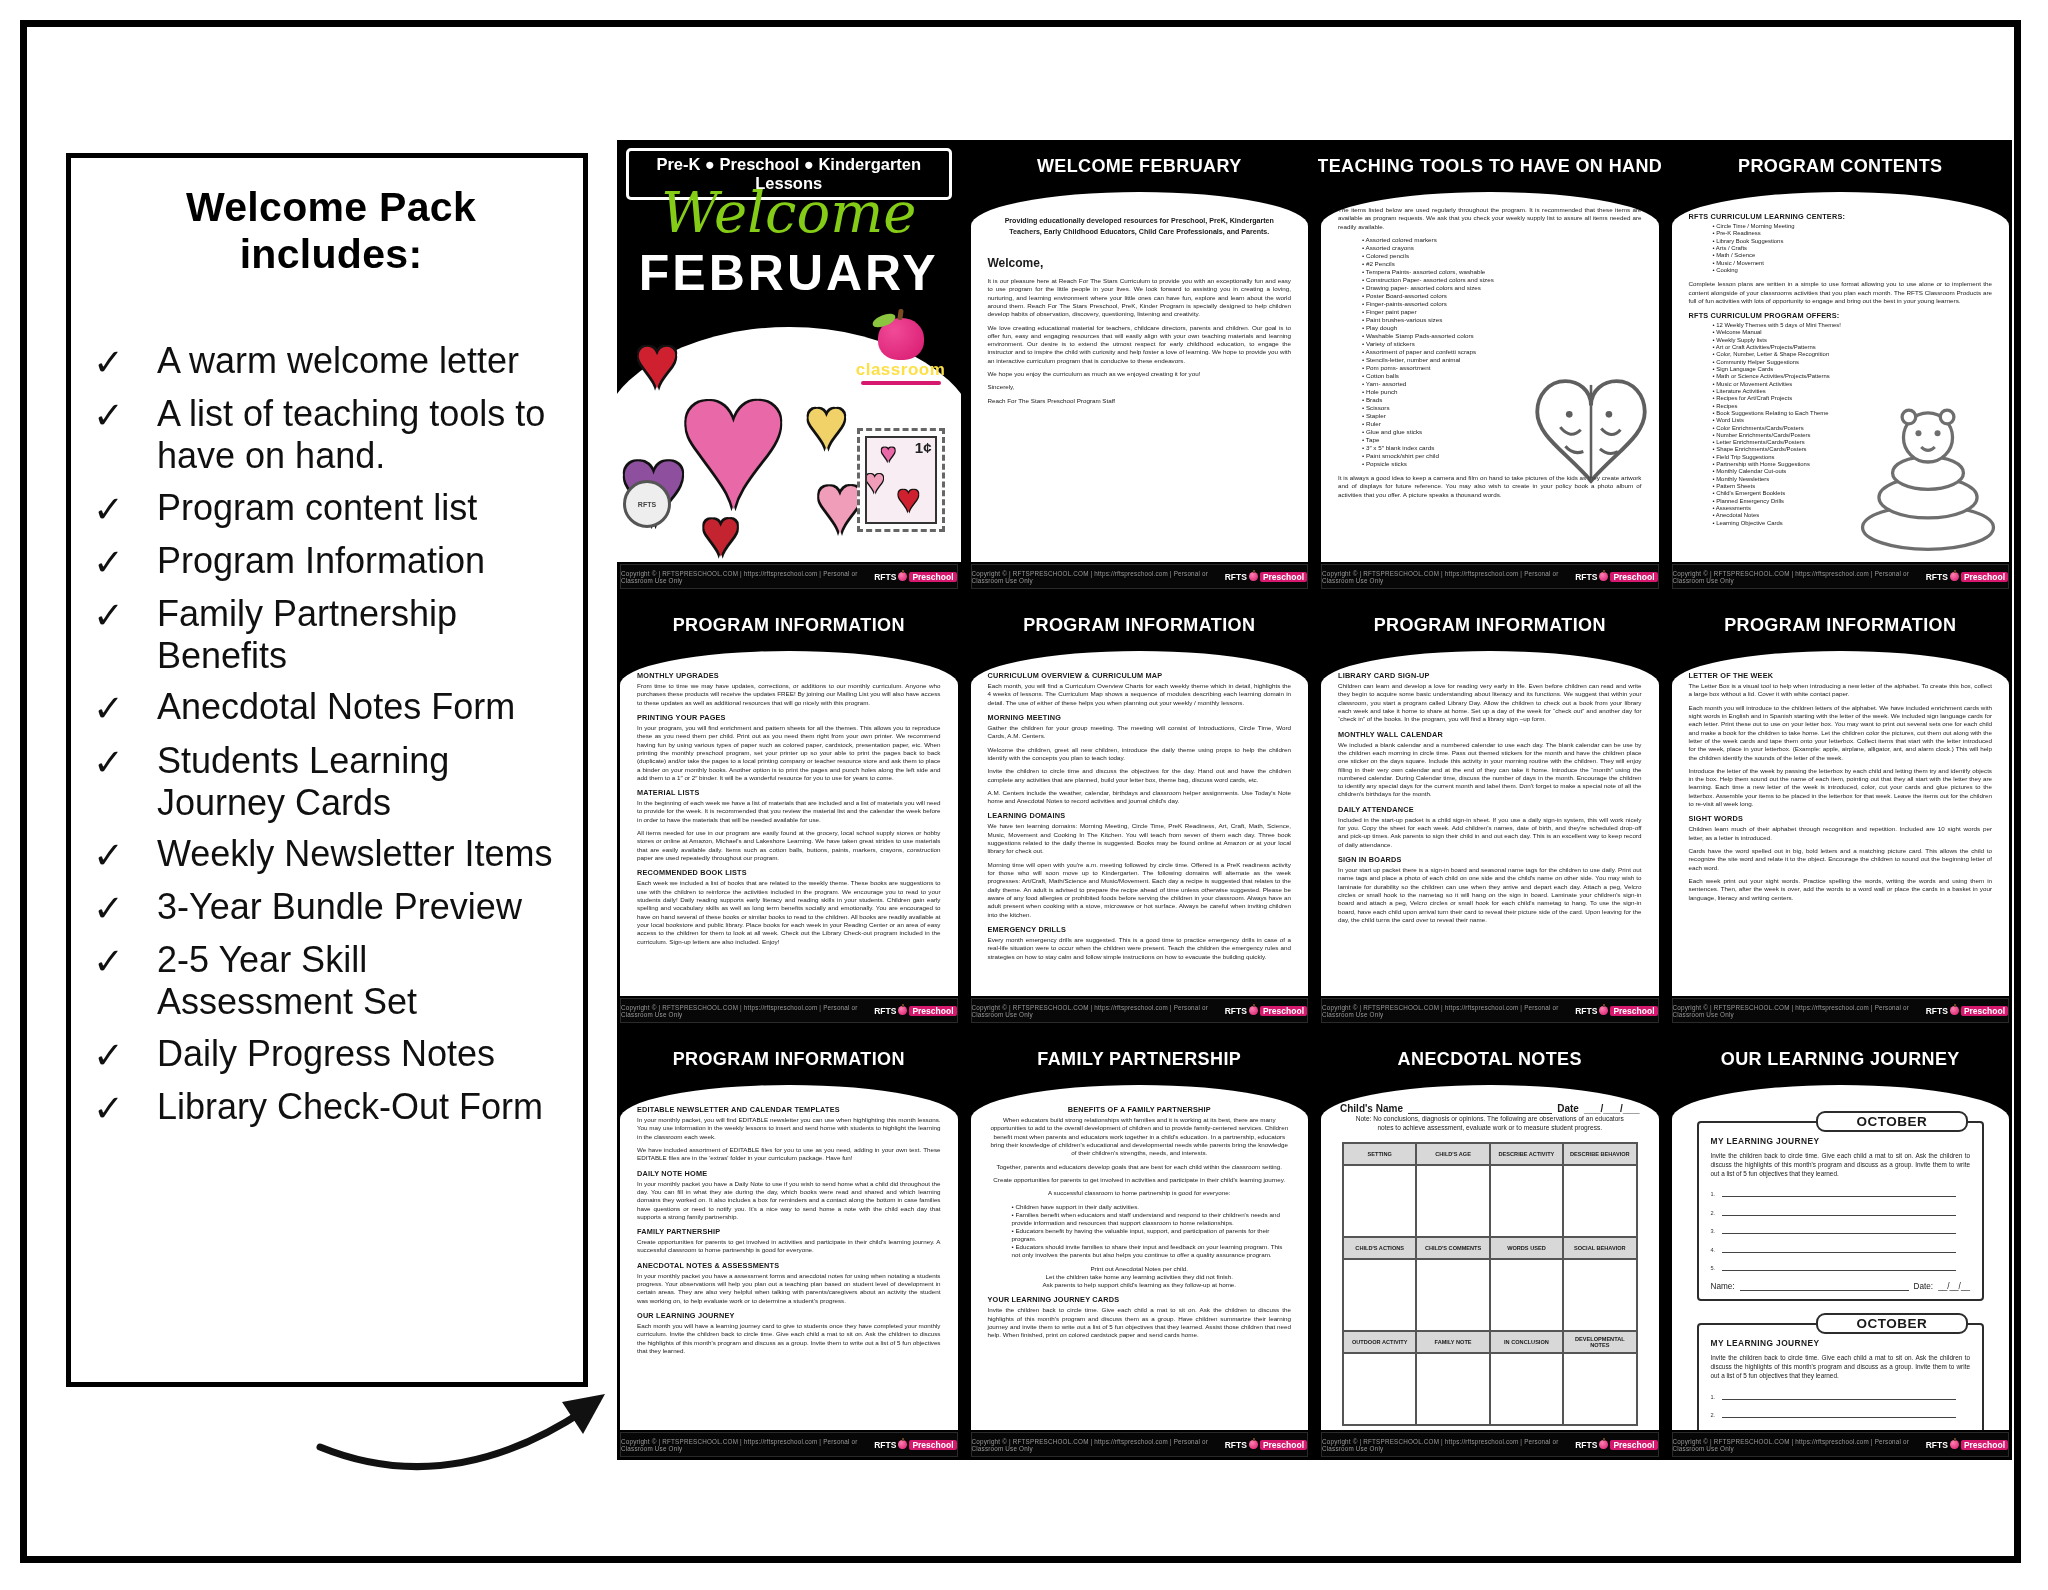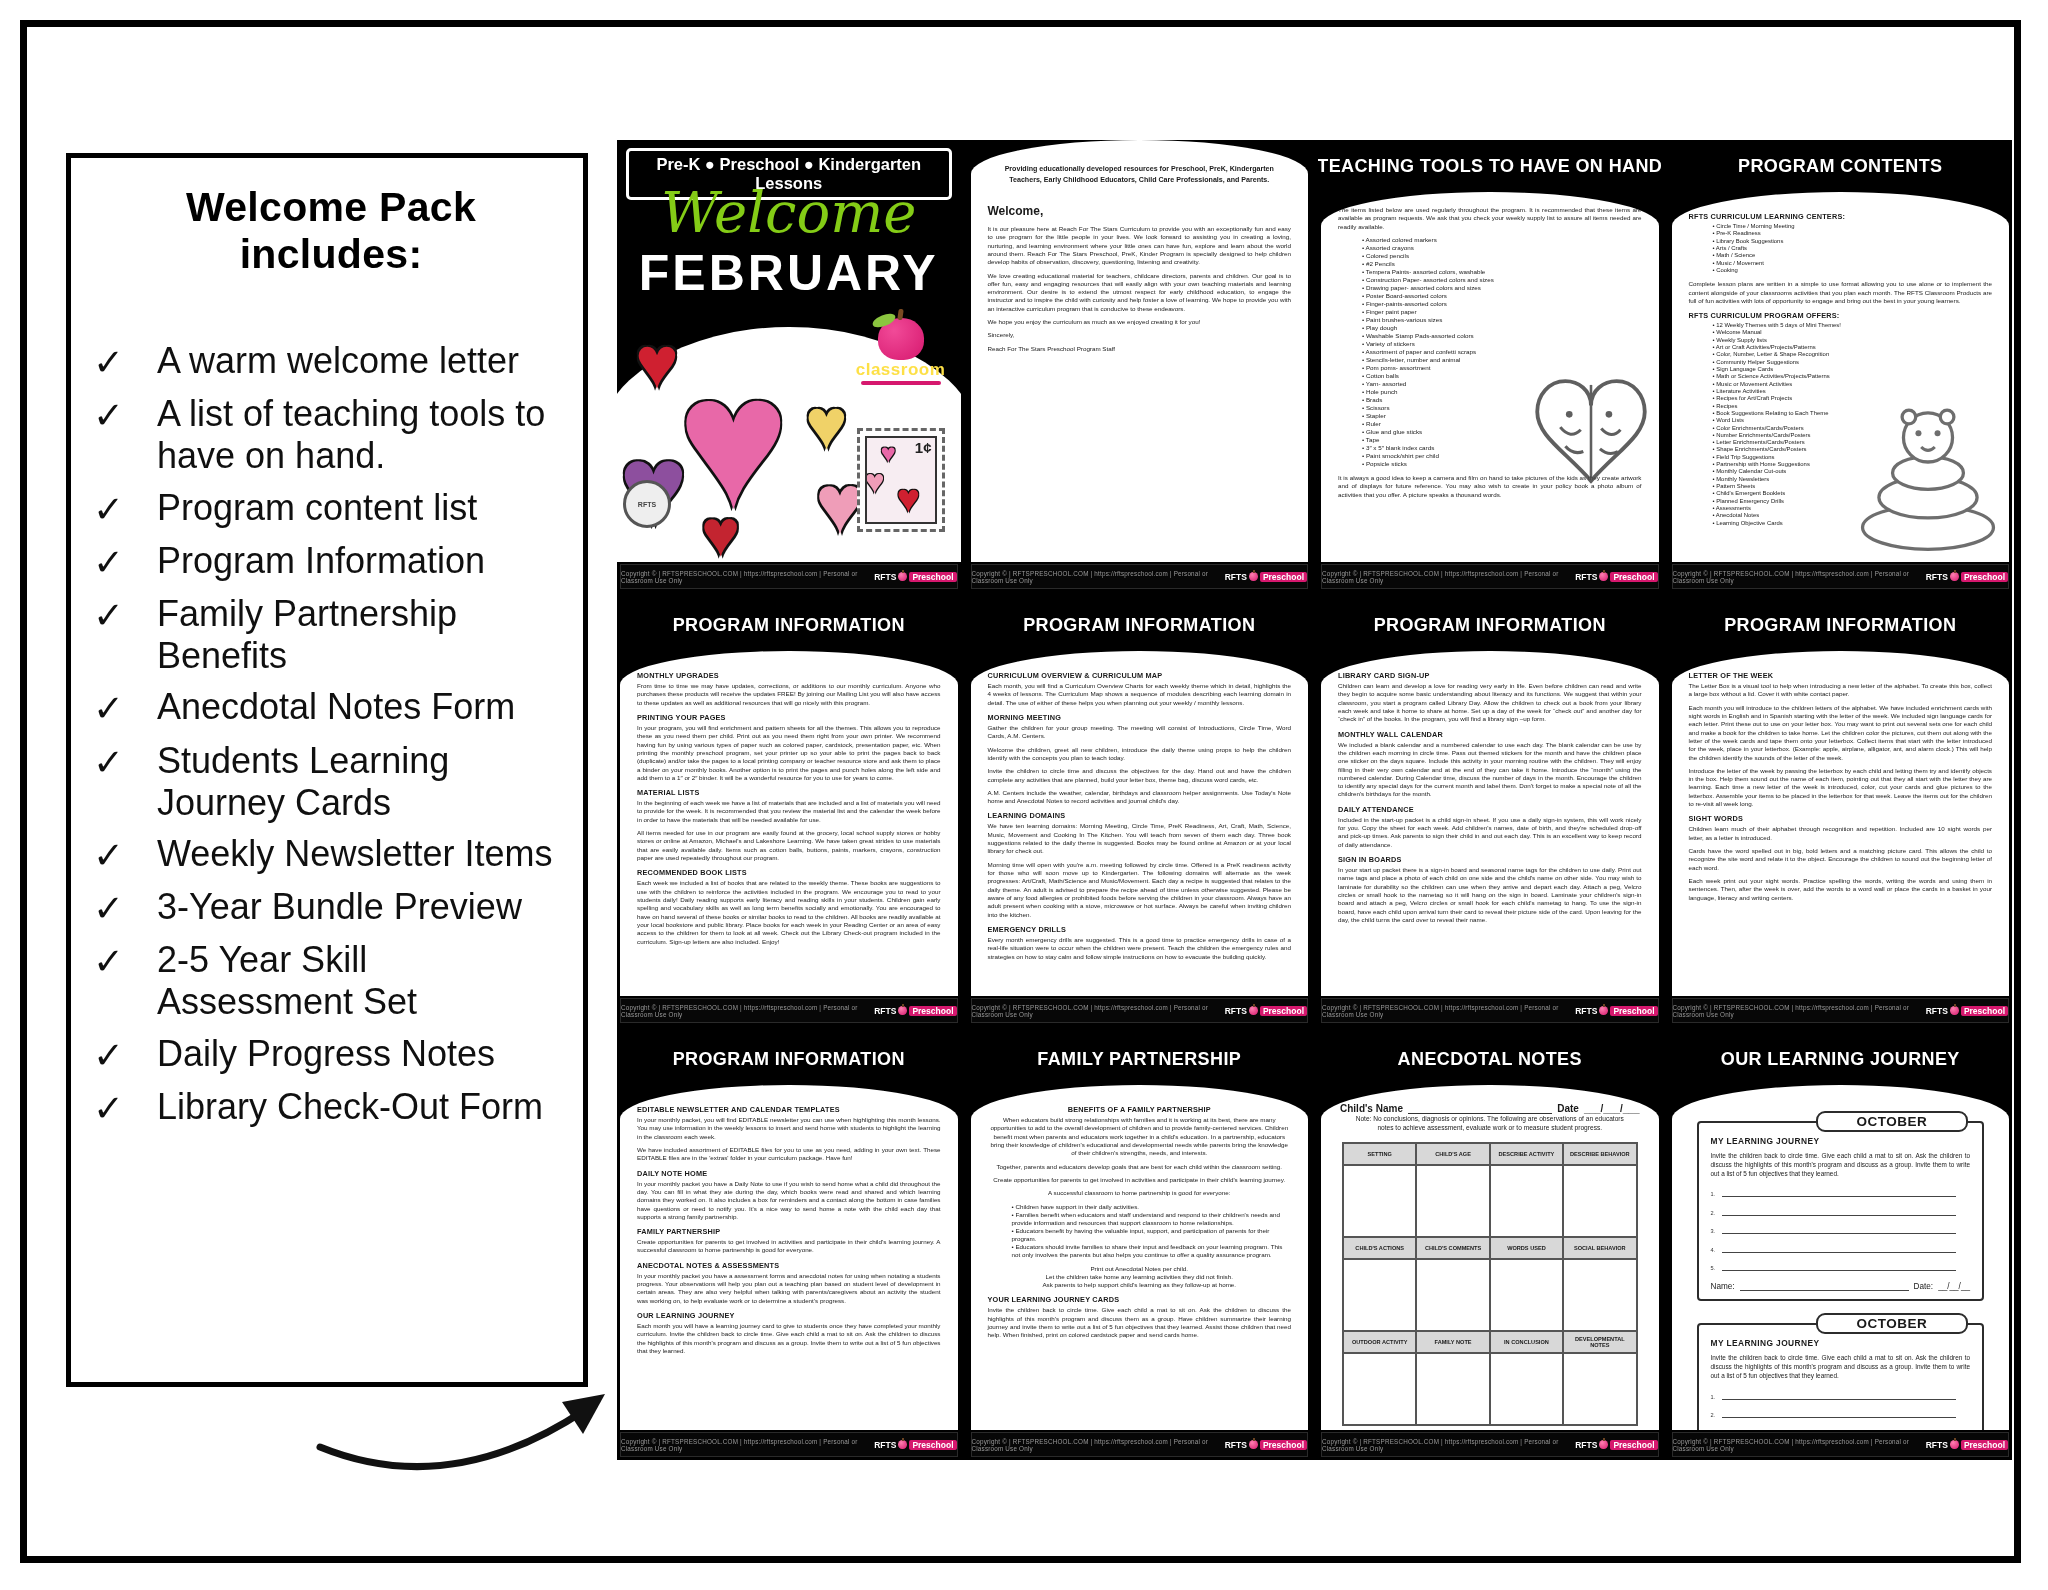--- a/index.html
+++ b/index.html
@@ -198,20 +198,23 @@
         <div class="ftr">
           <span class="copy">Copyright © | RFTSPRESCHOOL.COM | https://rftspreschool.com | Personal or Classroom Use Only</span>
           <span class="brand">
             <span class="r">RFTS</span>
             <span class="apple-dot"></span>
             <span class="p">Preschool</span>
           </span>
         </div>
       </div>
       <div class="cell">
+        <div class="hdr">
+          <span>WELCOME FEBRUARY</span>
+        </div>
         <div class="pbody">
           <div class="lead">Providing educationally developed resources for Preschool, PreK, Kindergarten Teachers, Early Childhood Educators, Child Care Professionals, and Parents.</div>
           <div class="welcome-h">Welcome,</div>
           <div class="para">It is our pleasure here at Reach For The Stars Curriculum to provide you with an exceptionally fun and easy to use program for the little people in your lives.  We look forward to assisting you in creating a loving, nurturing, and learning environment where your little ones can have fun, explore and learn about the world around them.  Reach For The Stars Preschool, PreK, Kinder Program is specially designed to help children develop habits of observation, discovery, questioning, listening and creativity.</div>
           <div class="para">We love creating educational material for teachers, childcare directors, parents and children. Our goal is to offer fun, easy and engaging resources that will easily align with your own teaching materials and learning environment.  Our desire is to extend the utmost respect for early childhood education, to engage the instructor and to inspire the child with curiosity and help foster a love of learning. We hope to provide you with an interactive curriculum program that is conducive to these endeavors.</div>
           <div class="para">We hope you enjoy the curriculum as much as we enjoyed creating it for you!</div>
           <div class="para">Sincerely,</div>
           <div class="para">Reach For The Stars Preschool Program Staff</div>
         </div>
         <div class="ftr">

